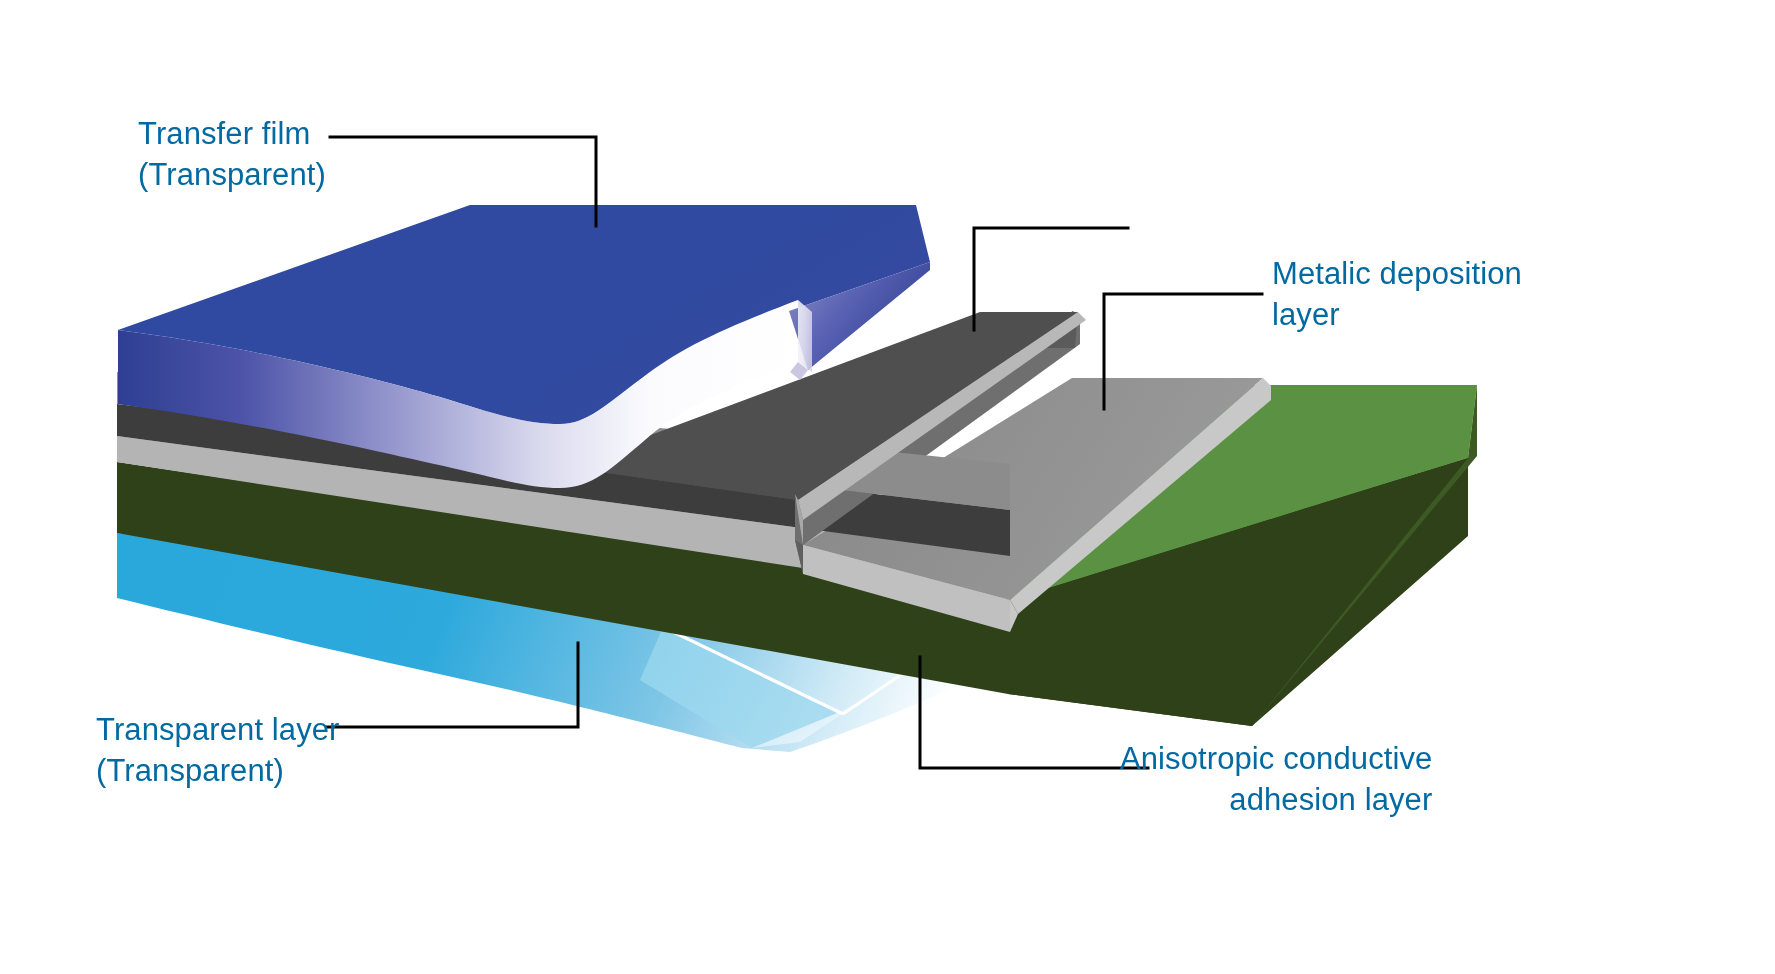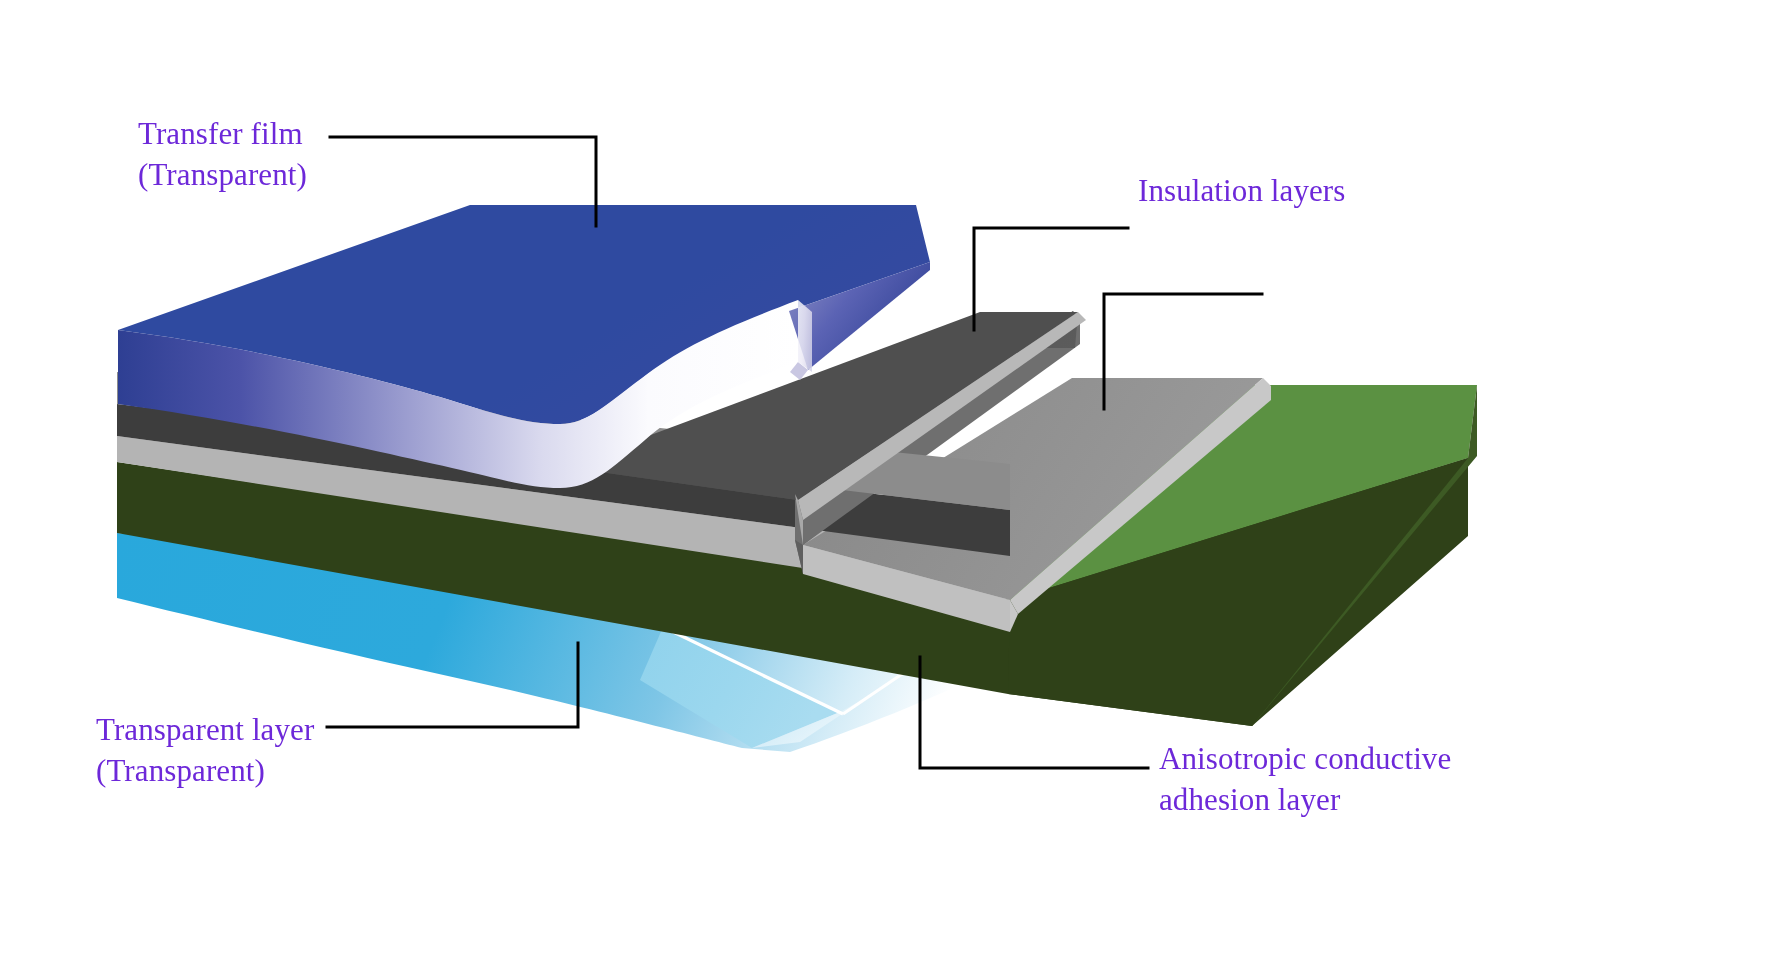--- a/index.html
+++ b/index.html
@@ -21,32 +21,32 @@
   }
   #stack-svg {
     position: absolute;
     left: 0;
     top: 0;
     width: 1775px;
     height: 974px;
   }
   .callout-label {
     position: absolute;
-    color: #6d28d9;
+    color: #0369a1;
     font-size: 31px;
     line-height: 41px;
-    font-family: Liberation Serif, serif;
+    font-family: Liberation Sans, sans-serif;
     white-space: pre-line;
     letter-spacing: 0.1px;
   }
   .lbl-transfer-film   { left: 138px; top: 113px;  text-align: left; }
   .lbl-insulation      { left: 1138px; top: 170px; text-align: left; }
   .lbl-metalic         { left: 1272px; top: 253px; text-align: left; }
   .lbl-protection      { left: 96px;  top: 709px;  text-align: left; }
-  .lbl-anisotropic     { left: 1159px; top: 738px; text-align: left; }
+  .lbl-anisotropic     { left: 1120px; top: 738px; text-align: right; }
 </style>
 </head>
 <body>
 
 <div id="diagram-root">
 
   <svg id="stack-svg" viewBox="0 0 1775 974">
     <defs>
 
       <linearGradient id="gradBlueSide" x1="0" y1="0" x2="1" y2="0">
@@ -207,22 +207,23 @@
 
       <path d="M 327 727 L 578 727 L 578 643"></path>
 
       <path d="M 1148 768 L 920 768 L 920 657"></path>
     </g>
   </svg>
 
   <div class="callout-label lbl-transfer-film">Transfer film
 (Transparent)</div>
 
-  <div class="callout-label lbl-insulation">Insulation layers</div>
-
+
+  <div class="callout-label lbl-metalic">Metalic deposition
+layer</div>
 
   <div class="callout-label lbl-protection">Transparent layer
 (Transparent)</div>
 
   <div class="callout-label lbl-anisotropic">Anisotropic conductive
 adhesion layer</div>
 
 </div>
 
 </body></html>

